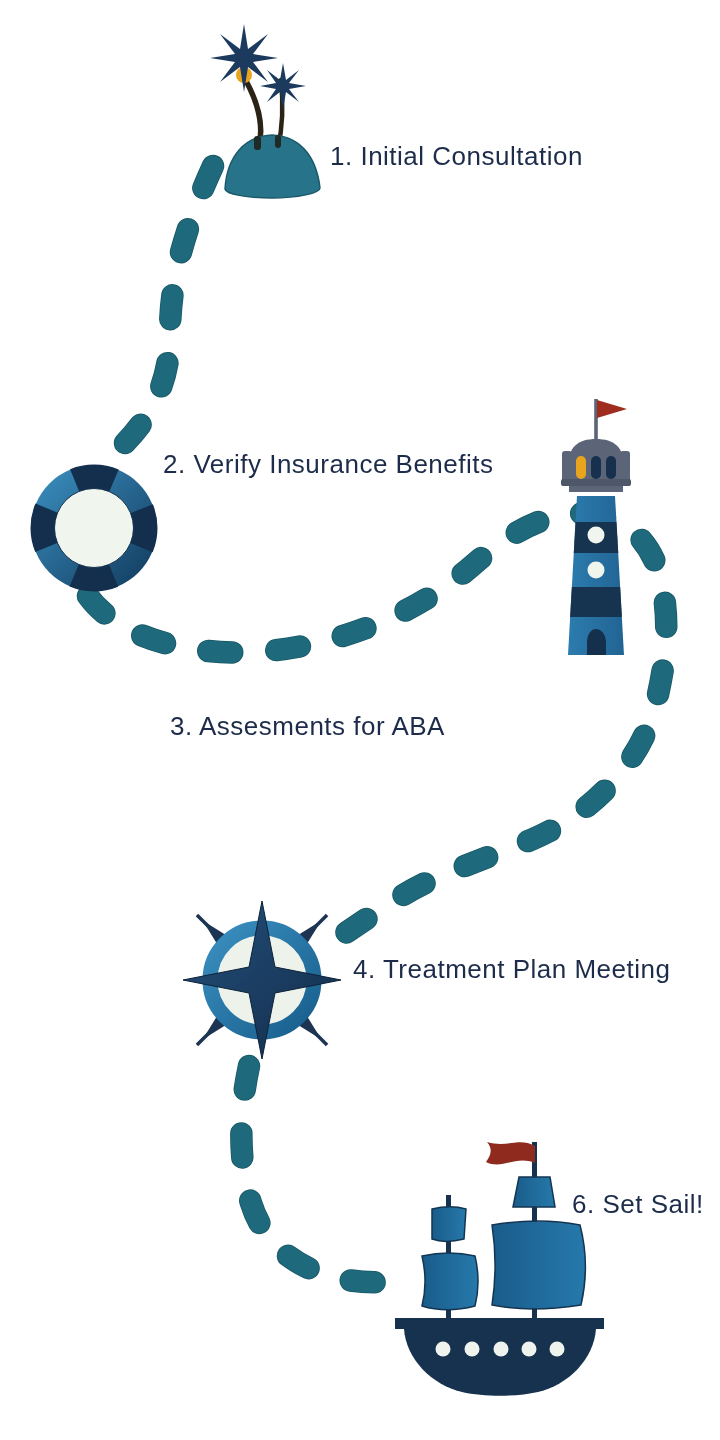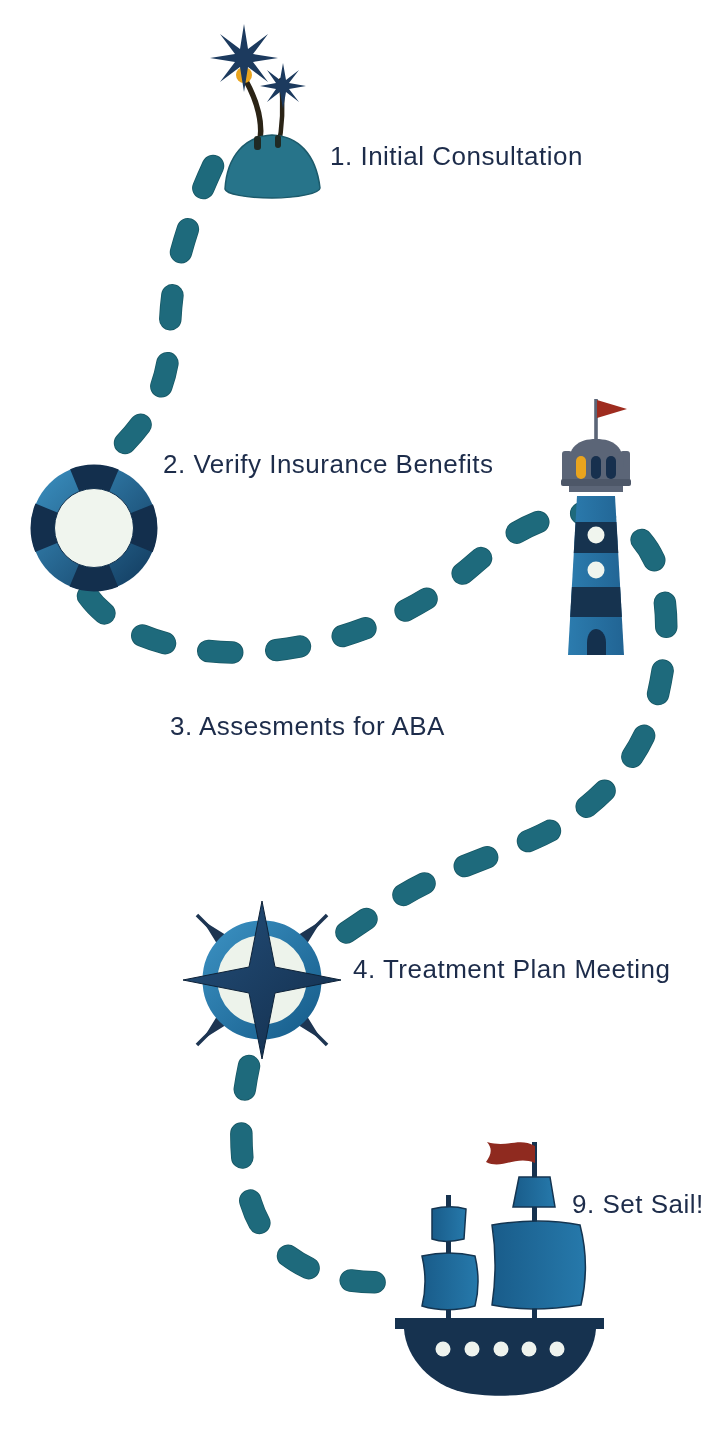--- a/index.html
+++ b/index.html
@@ -180,15 +180,15 @@
         <circle cx="141" cy="216" r="7.5"></circle>
         <circle cx="169" cy="216" r="7.5"></circle>
       </g>
     </svg>
   </div>
 
   <div class="step-label" id="label-1">1. Initial Consultation</div>
   <div class="step-label" id="label-2">2. Verify Insurance Benefits</div>
   <div class="step-label" id="label-3">3. Assesments for ABA</div>
   <div class="step-label" id="label-4">4. Treatment Plan Meeting</div>
-  <div class="step-label" id="label-5">9. Set Sail!</div>
+  <div class="step-label" id="label-5">6. Set Sail!</div>
 
 </div>
 
 </body></html>

